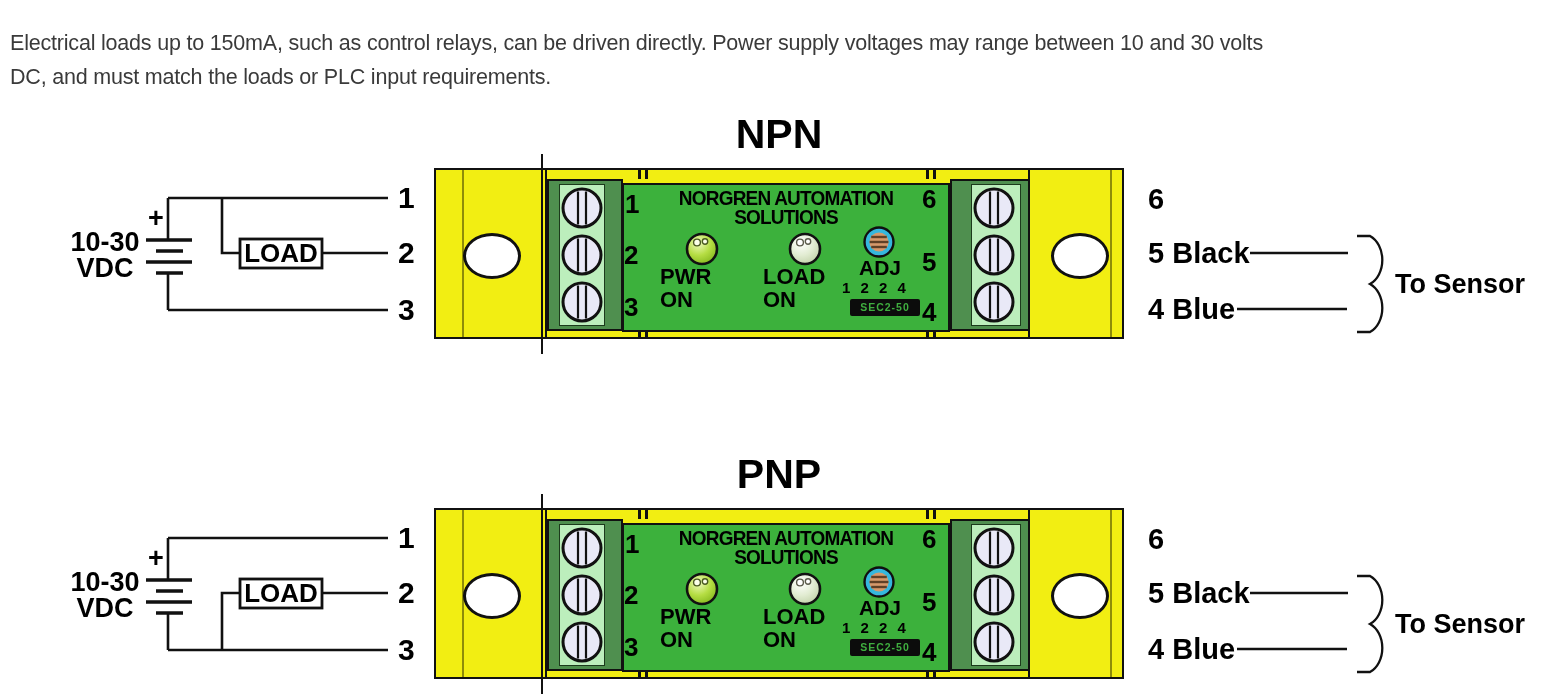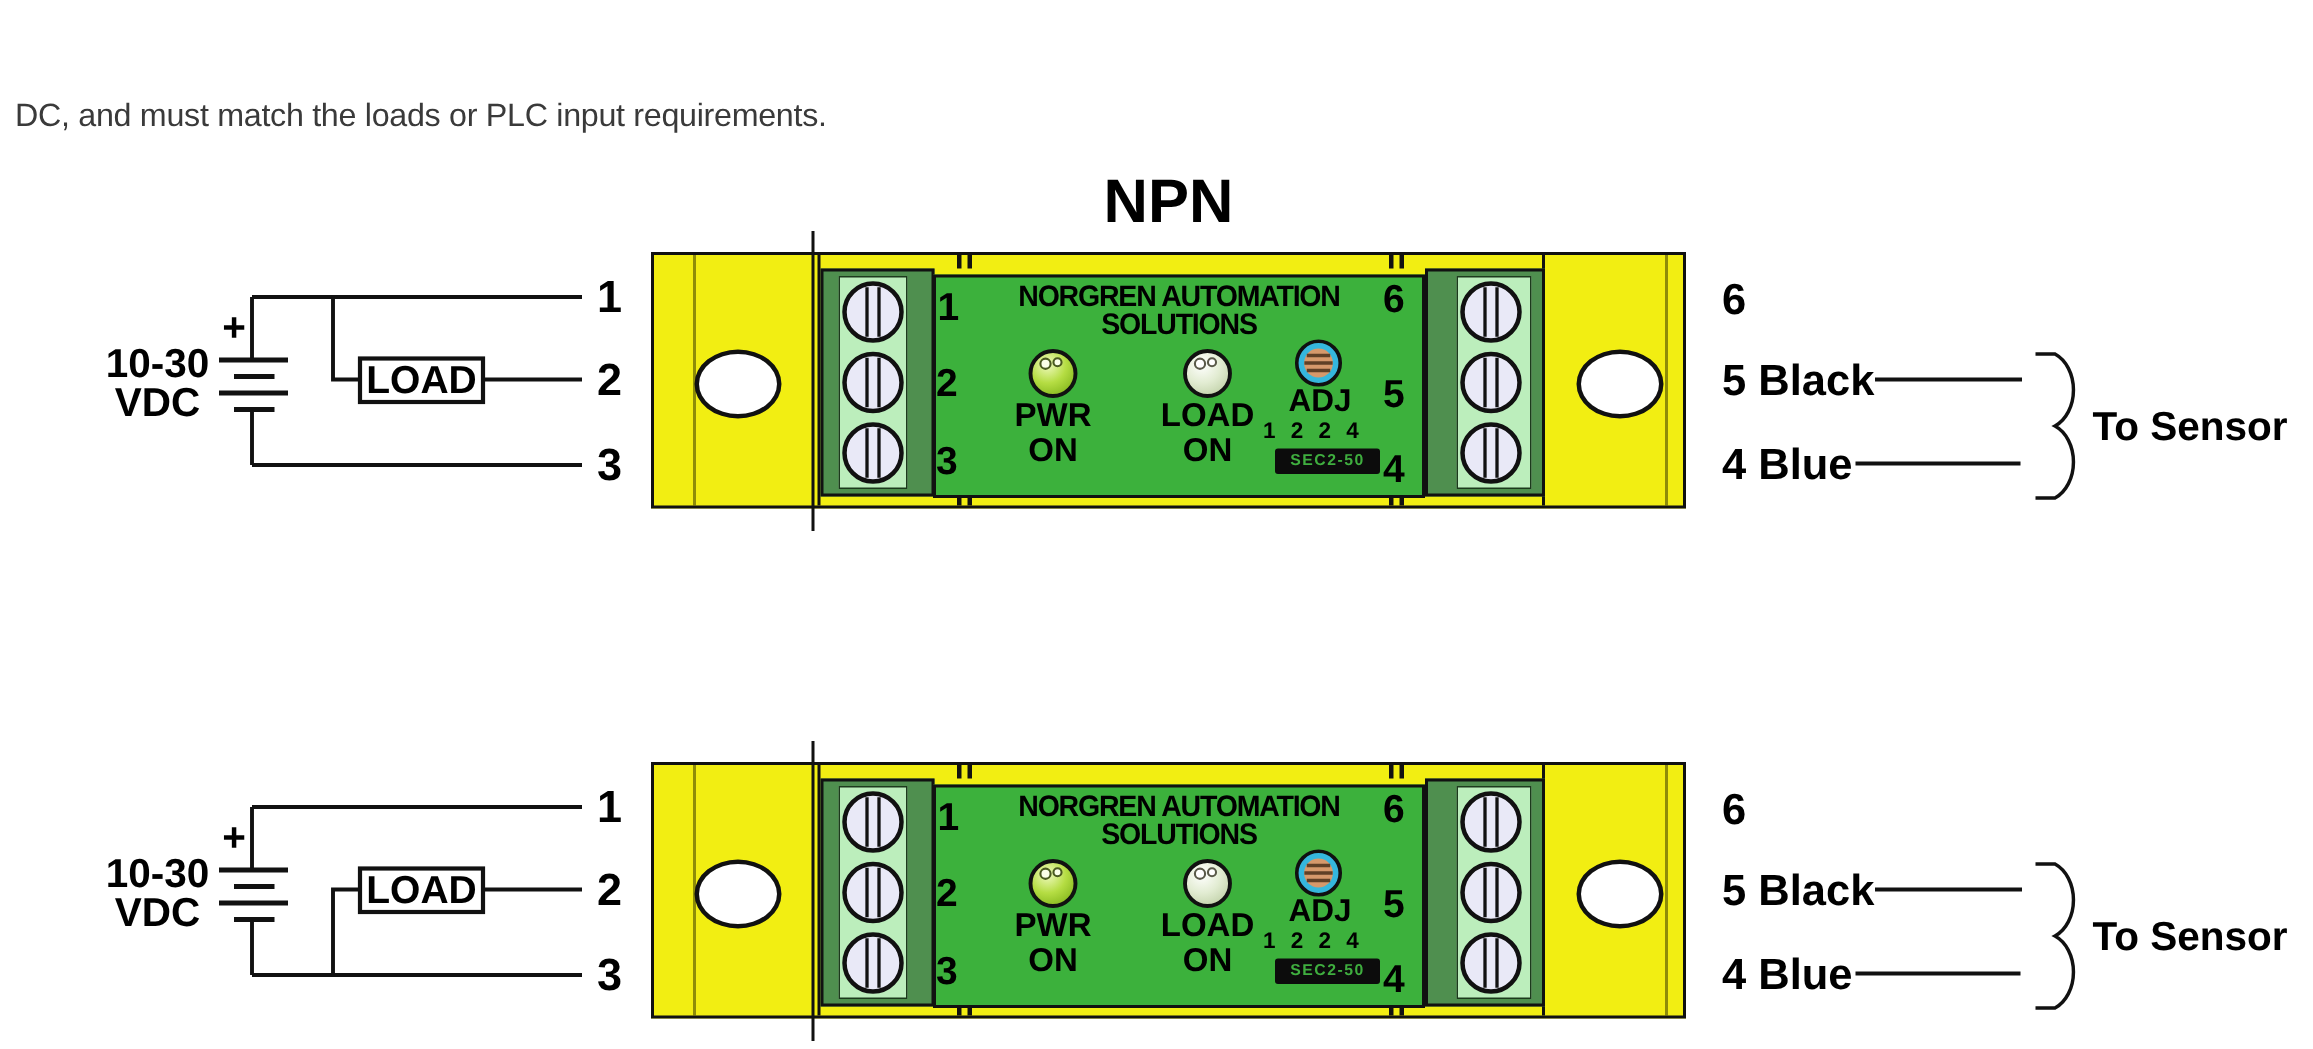--- a/index.html
+++ b/index.html
@@ -29,21 +29,21 @@
   .tblock .panel{position:absolute;top:3px;bottom:3px;background:#bceebc;border:1.5px solid #1c3a1c;
           box-sizing:border-box;}
   .tblock svg{position:absolute;left:0;top:0;}
   .pcb{position:absolute;left:186px;top:13px;width:328px;height:149px;background:#3cb13c;
        border:2.5px solid #111;box-sizing:border-box;z-index:3;}
   .brand{position:absolute;left:186px;top:20px;width:328px;text-align:center;z-index:4;
          font-size:19px;font-weight:bold;line-height:17.5px;letter-spacing:-0.8px;
          transform:scaleY(1.04);}
   .tnum{position:absolute;z-index:4;font-size:26px;font-weight:bold;line-height:26px;}
   .ledsvg{position:absolute;z-index:4;}
-  .ledlbl{position:absolute;z-index:4;width:84px;text-align:center;
+  .ledlbl{position:absolute;z-index:4;width:84px;
           font-size:22px;font-weight:bold;line-height:22.5px;}
   .adjlbl{position:absolute;z-index:4;width:80px;text-align:center;
           font-size:21px;font-weight:bold;line-height:21px;}
   .adjscale{position:absolute;z-index:4;width:80px;text-align:left;
           font-size:15px;font-weight:bold;letter-spacing:3px;line-height:17px;}
   .badge{position:absolute;z-index:4;left:414px;top:129px;width:70px;height:17px;background:#0c0c0c;
          color:#3fae3f;font-size:10.5px;font-weight:bold;text-align:center;line-height:17px;
          letter-spacing:1px;border-radius:2px;}
   .sectionline{position:absolute;left:541px;top:54px;width:2px;height:200px;background:#111;z-index:6;}
 </style>
@@ -82,21 +82,21 @@
       <circle r="9.6" fill="#d6996b"></circle>
       <line x1="-7.8" y1="-5" x2="7.8" y2="-5" stroke="#5f4026" stroke-width="2.4"></line>
       <line x1="-9.4" y1="0" x2="9.4" y2="0" stroke="#5f4026" stroke-width="2.4"></line>
       <line x1="-7.8" y1="5" x2="7.8" y2="5" stroke="#5f4026" stroke-width="2.4"></line>
     </g>
   </defs>
 </svg>
 
 <div class="page">
 
-  <p class="intro"><br>
+  <p class="intro"><span>Electrical loads up to 150mA, such as control relays, can be driven directly. Power supply voltages may range between 10 and 30 volts</span><br>
   <span>DC, and must match the loads or PLC input requirements.</span></p>
 
   <section class="diagram" style="top:100px">
     <div class="dg-title">NPN</div>
 
     <svg width="434" height="300" style="position:absolute;left:0;top:0">
       <path class="wire" d="M168 98 H388"></path>
       <path class="wire" d="M322 153 H388"></path>
       <path class="wire" d="M168 210 H388"></path>
       <path class="wire" d="M222 98 V153 H240"></path>
@@ -190,20 +190,21 @@
       <text class="t29" x="24" y="163">5 Black</text>
       <text class="t29" x="24" y="219">4 Blue</text>
       <path class="wire" d="M126 153 H224"></path>
       <path class="wire" d="M113 209 H223"></path>
       <path class="brace" d="M233 136 L246 136 A20 26 0 0 1 246 184 A20 26 0 0 1 246 232 L233 232"></path>
       <text class="t27" x="271" y="193">To Sensor</text>
     </svg>
   </section>
 
   <section class="diagram" style="top:440px">
+    <div class="dg-title">PNP</div>
 
     <svg width="434" height="300" style="position:absolute;left:0;top:0">
       <path class="wire" d="M168 98 H388"></path>
       <path class="wire" d="M322 153 H388"></path>
       <path class="wire" d="M168 210 H388"></path>
       <path class="wire" d="M222 210 V153 H240"></path>
       <g>
         <path class="wire" d="M168 98 V140 M168 173 V210"></path>
         <path class="plate" d="M146 140 H192 M146 162 H192"></path>
         <path class="plate" d="M156 151 H183 M156 173 H183"></path>

